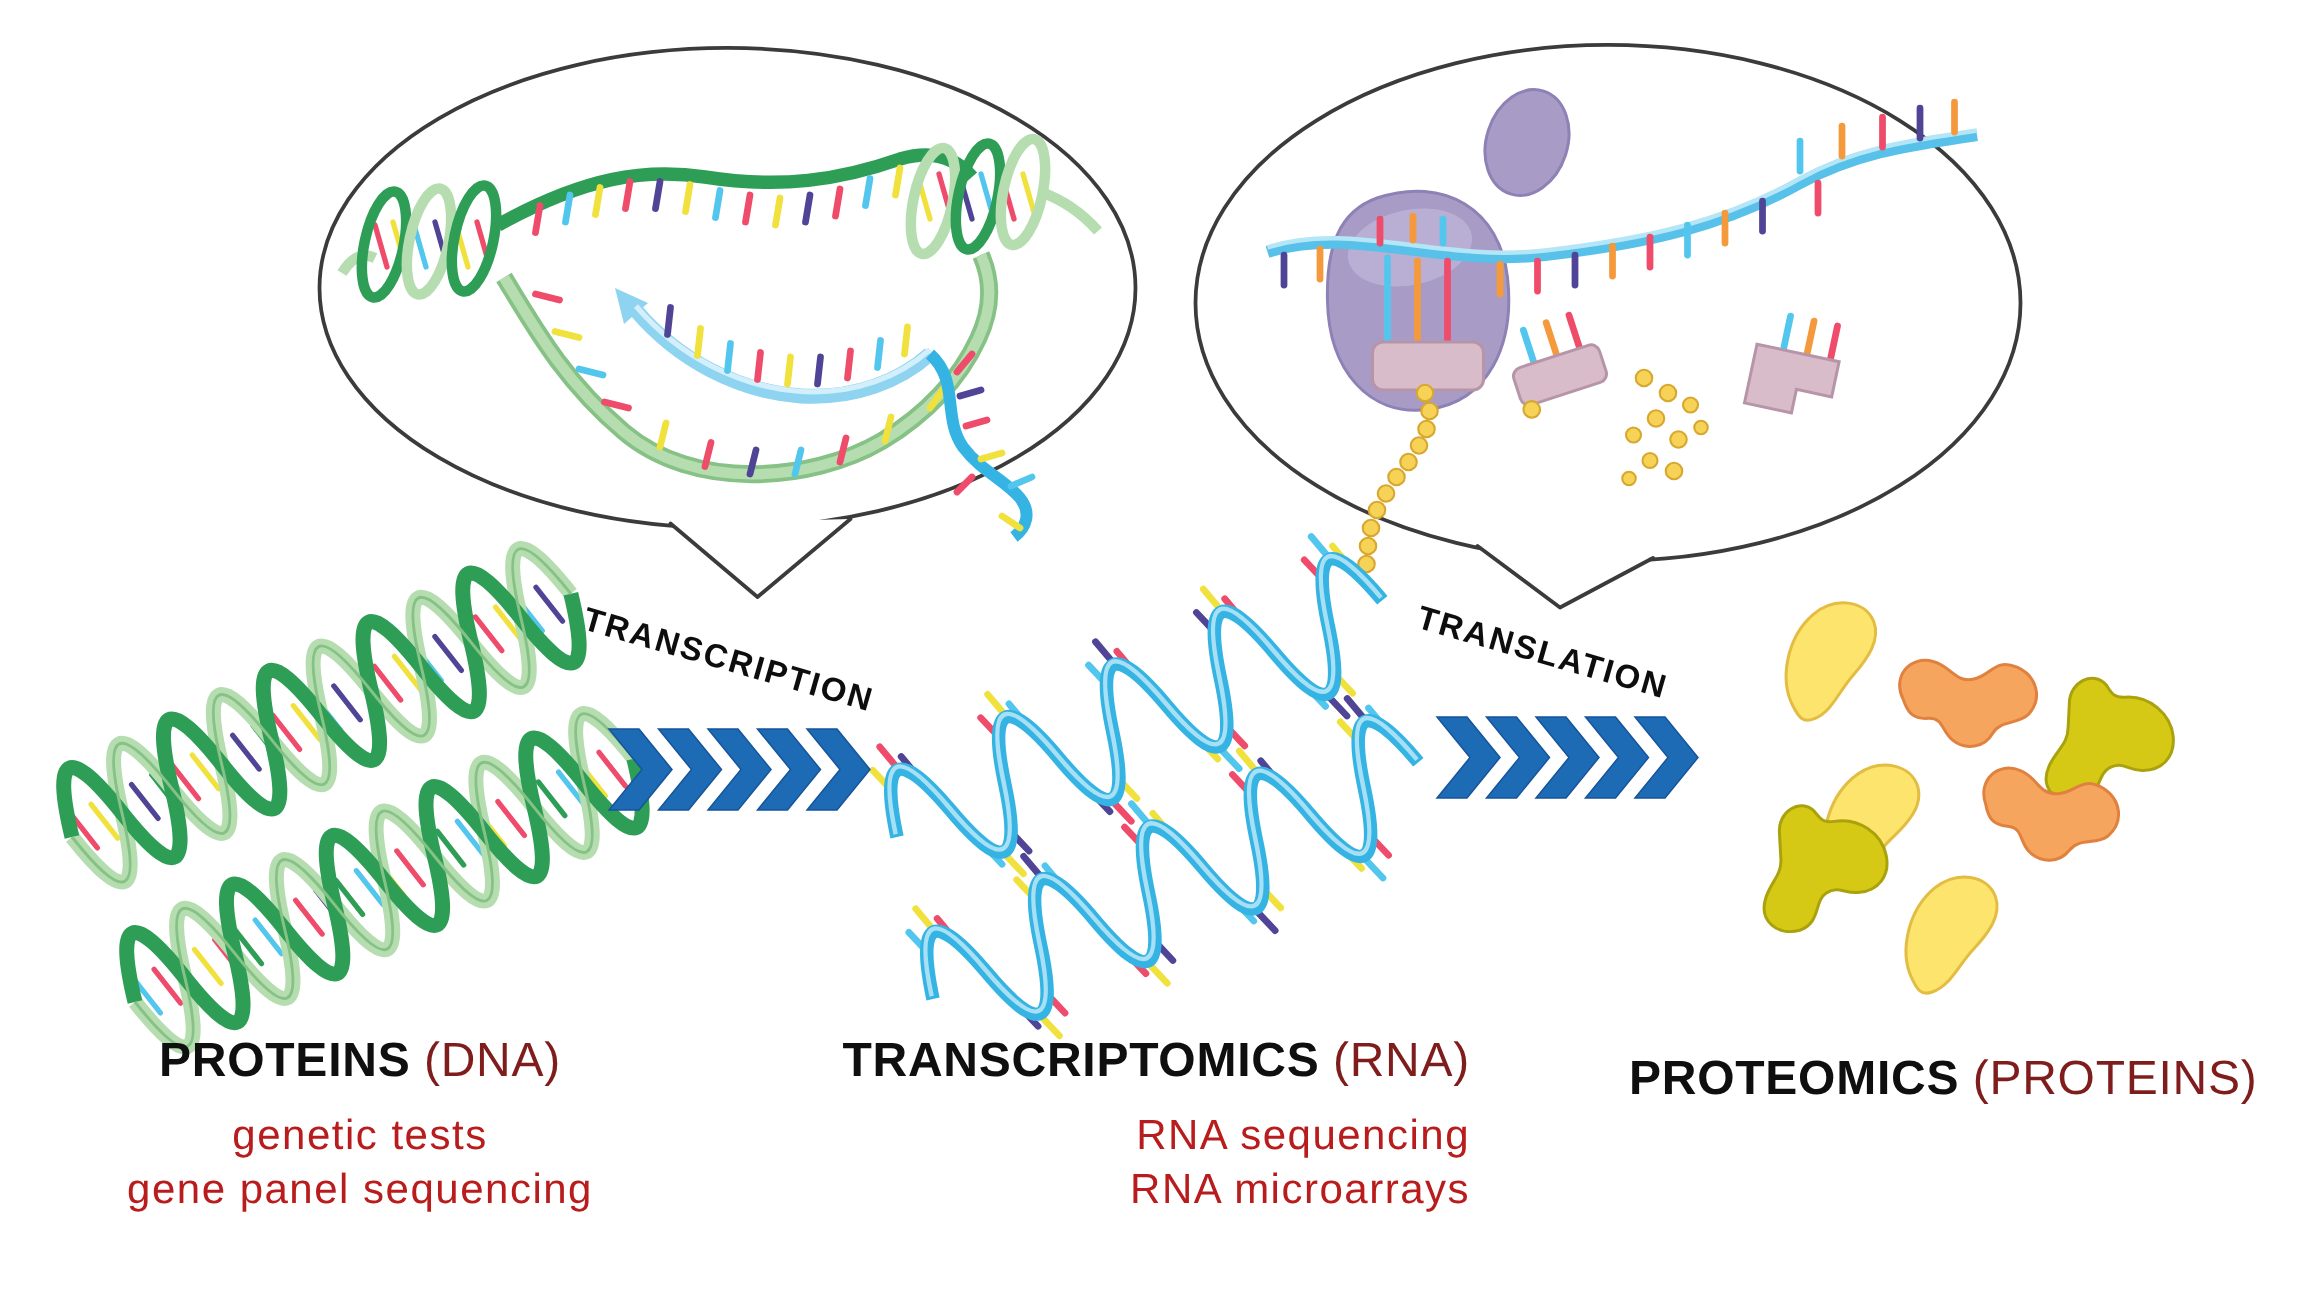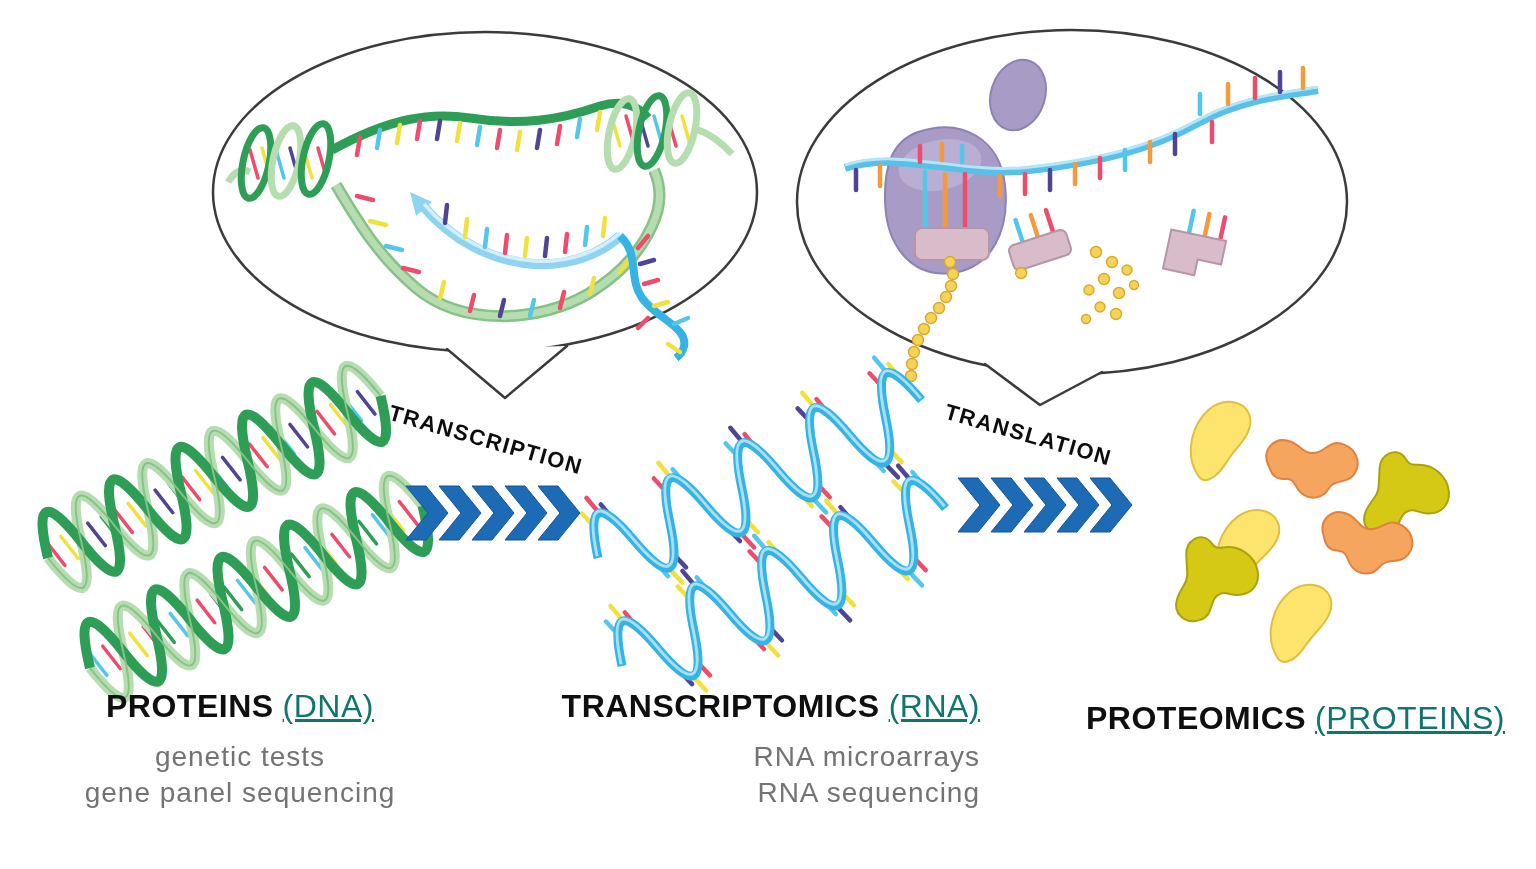--- a/index.html
+++ b/index.html
@@ -44,22 +44,22 @@
   .proc-label{position:absolute;font-weight:bold;font-size:22px;letter-spacing:1.5px;
               color:#0d0d0d;white-space:nowrap;transform-origin:0 0;transform:rotate(16deg);}
   #label-transcription{left:393px;top:400px;}
   #label-translation{left:949px;top:399px;}
 
   .stage{position:absolute;top:688px;text-align:center;}
   #stage-genomics{left:30px;width:420px;}
   #stage-transcriptomics{left:540px;width:440px;text-align:right;}
   #stage-proteomics{left:1073px;width:445px;margin-top:12px;}
   .stage h2{margin:0 0 14px 0;font-size:32px;font-weight:bold;color:#0f0f0f;letter-spacing:0.5px;}
-  .stage h2 .molecule{font-weight:normal;color:#0f766e;margin-left:9px;text-decoration:underline;}
-  .methods{font-size:28px;line-height:36px;color:#737373;letter-spacing:1px;}
+  .stage h2 .molecule{font-weight:normal;color:#7f1d1d;margin-left:9px;}
+  .methods{font-size:28px;line-height:36px;color:#b91c1c;letter-spacing:1px;}
 </style>
 </head>
 <body>
 
 <div class="canvas">
 
 <svg width="1536" height="869" viewBox="0 0 1536 869">
 
   <g>
     <ellipse class="bubble" cx="485" cy="192" rx="272" ry="160"></ellipse>
@@ -407,22 +407,22 @@
   <h2><span>PROTEINS</span><span class="molecule">(DNA)</span></h2>
   <div class="methods">
     <div>genetic tests</div>
     <div>gene panel sequencing</div>
   </div>
 </div>
 
 <div class="stage" id="stage-transcriptomics">
   <h2><span>TRANSCRIPTOMICS</span><span class="molecule">(RNA)</span></h2>
   <div class="methods">
+    <div>RNA sequencing</div>
     <div>RNA microarrays</div>
-    <div>RNA sequencing</div>
   </div>
 </div>
 
 <div class="stage" id="stage-proteomics">
   <h2><span>PROTEOMICS</span><span class="molecule">(PROTEINS)</span></h2>
 </div>
 
 </div>
 
 </body></html>

